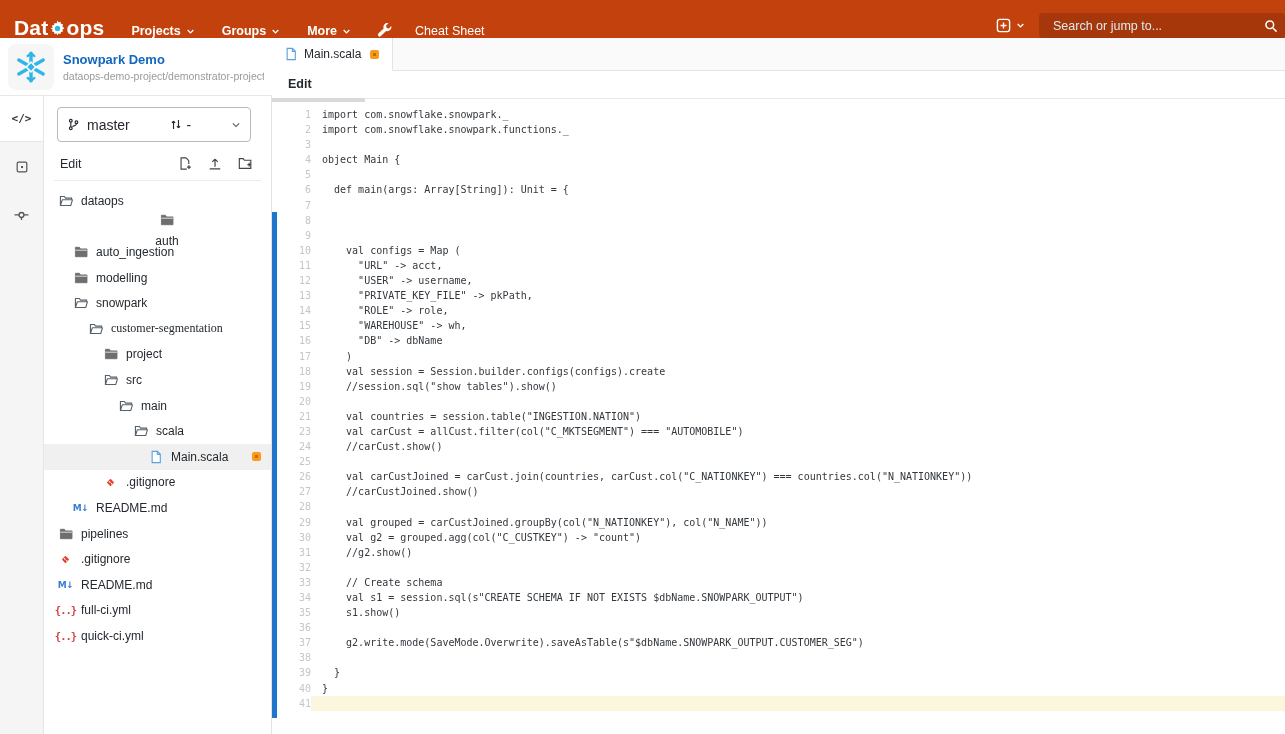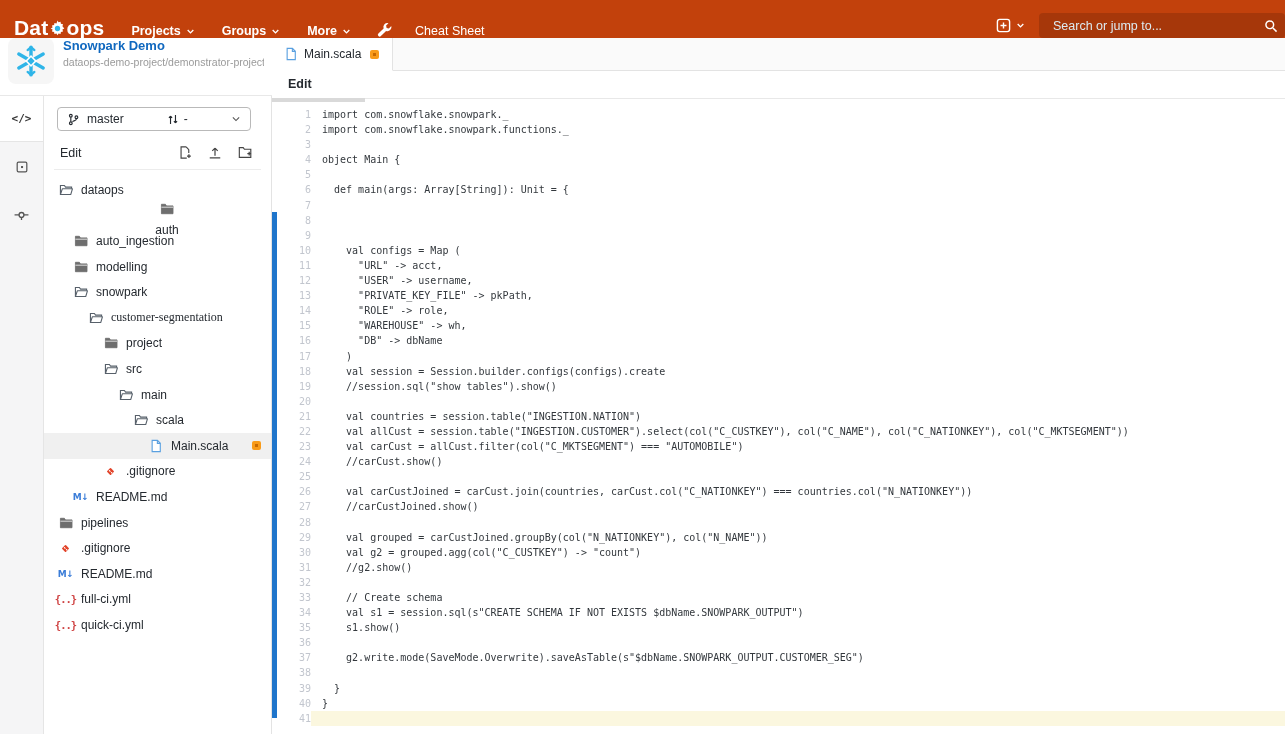--- a/index.html
+++ b/index.html
@@ -27,38 +27,38 @@
   .searchbox { width:246px; height:25px; background:rgba(0,0,0,.14);
     border-radius:4px; display:flex; align-items:center; padding:0 7px 0 12px; }
   .searchbox input { flex:1; min-width:0; background:transparent; border:none; outline:none;
     color:#fff; font-size:12.5px; font-family:"Liberation Sans",sans-serif; }
   .searchbox input::placeholder { color:#e0f4fd; opacity:.95; }
 
   
   .sidebar { position:absolute; top:38px; left:0; width:272px; bottom:0;
     display:flex; flex-direction:column; background:#fff; }
   .proj-header { height:58px; flex:none; border-bottom:1px solid #e8e8e8;
-    display:flex; padding:0 8px; gap:9px; }
+    display:flex; align-items:center; padding:0 8px; gap:9px; }
   .proj-logo { width:46px; height:46px; flex:none; border-radius:8px; background:#f6f6f6;
     display:flex; align-items:center; justify-content:center; }
   .proj-meta { overflow:hidden; }
   .proj-title { color:#1068bf; font-weight:700; font-size:13px; cursor:pointer; }
   .proj-path { color:#9a9a9a; font-size:10.5px; margin-top:3px; white-space:nowrap; }
   .side-body { flex:1; display:flex; min-height:0; }
   .rail { width:44px; flex:none; background:#f5f5f6; border-right:1px solid #e5e5e5;
     display:flex; flex-direction:column; }
   .rail-item { height:46px; display:flex; align-items:center; justify-content:center; cursor:pointer; }
   .rail-item.active { background:#fff; border-bottom:1px solid #e5e5e5; }
   .rail-item + .rail-item { margin-top:2px; }
   .rail-glyph { font-family:"DejaVu Sans Mono",monospace; font-size:11px; font-weight:700; color:#3a3a3a; }
   .tree-panel { flex:1; background:#fff; border-right:1px solid #e3e3e3;
     display:flex; flex-direction:column; overflow:hidden; }
   .branch-row { padding:11px 14px 5px 13px; flex:none; }
-  .branch-box { height:24px; border:1px solid #b9b9b9; border-radius:4px; width:194px;
-    display:flex; align-items:center; padding:0 9px; gap:7px; font-size:12px; color:#24292f; cursor:pointer; }
+  .branch-box { height:35px; border:1px solid #b9b9b9; border-radius:4px; width:194px;
+    display:flex; align-items:center; padding:0 9px; gap:7px; font-size:14px; color:#24292f; cursor:pointer; }
   .branch-spacer { flex:1; }
   .compare-group { display:flex; align-items:center; gap:5px; }
   .actions-row { display:flex; align-items:center; padding:9px 18px 9px 16px; flex:none; }
   .actions-label { font-size:12.5px; color:#24292f; }
   .actions-icons { margin-left:auto; display:flex; gap:16px; align-items:center; }
   .action-btn { cursor:pointer; }
   .tree-divider { border-bottom:1px solid #ececec; margin:0 10px; flex:none; }
   .tree { flex:1; padding-top:7px; overflow:hidden; font-size:12px; color:#24292f; }
   .tree-row { height:25.6px; display:flex; align-items:center; gap:8px;
     padding-right:10px; cursor:pointer; white-space:nowrap; }
@@ -511,24 +511,20 @@
         </div>
         <div class="code-line">
           <span class="ln">20</span>
           <span class="lc"></span>
         </div>
         <div class="code-line">
           <span class="ln">21</span>
           <span class="lc">    val countries = session.table("INGESTION.NATION")</span>
         </div>
         <div class="code-line">
-          <span class="ln">22</span>
-          <span class="lc">    val allCust = session.table("INGESTION.CUSTOMER").select(col("C_CUSTKEY"), col("C_NAME"), col("C_NATIONKEY"), col("C_MKTSEGMENT"))</span>
-        </div>
-        <div class="code-line">
           <span class="ln">23</span>
           <span class="lc">    val carCust = allCust.filter(col("C_MKTSEGMENT") === "AUTOMOBILE")</span>
         </div>
         <div class="code-line">
           <span class="ln">24</span>
           <span class="lc">    //carCust.show()</span>
         </div>
         <div class="code-line">
           <span class="ln">25</span>
           <span class="lc"></span>

